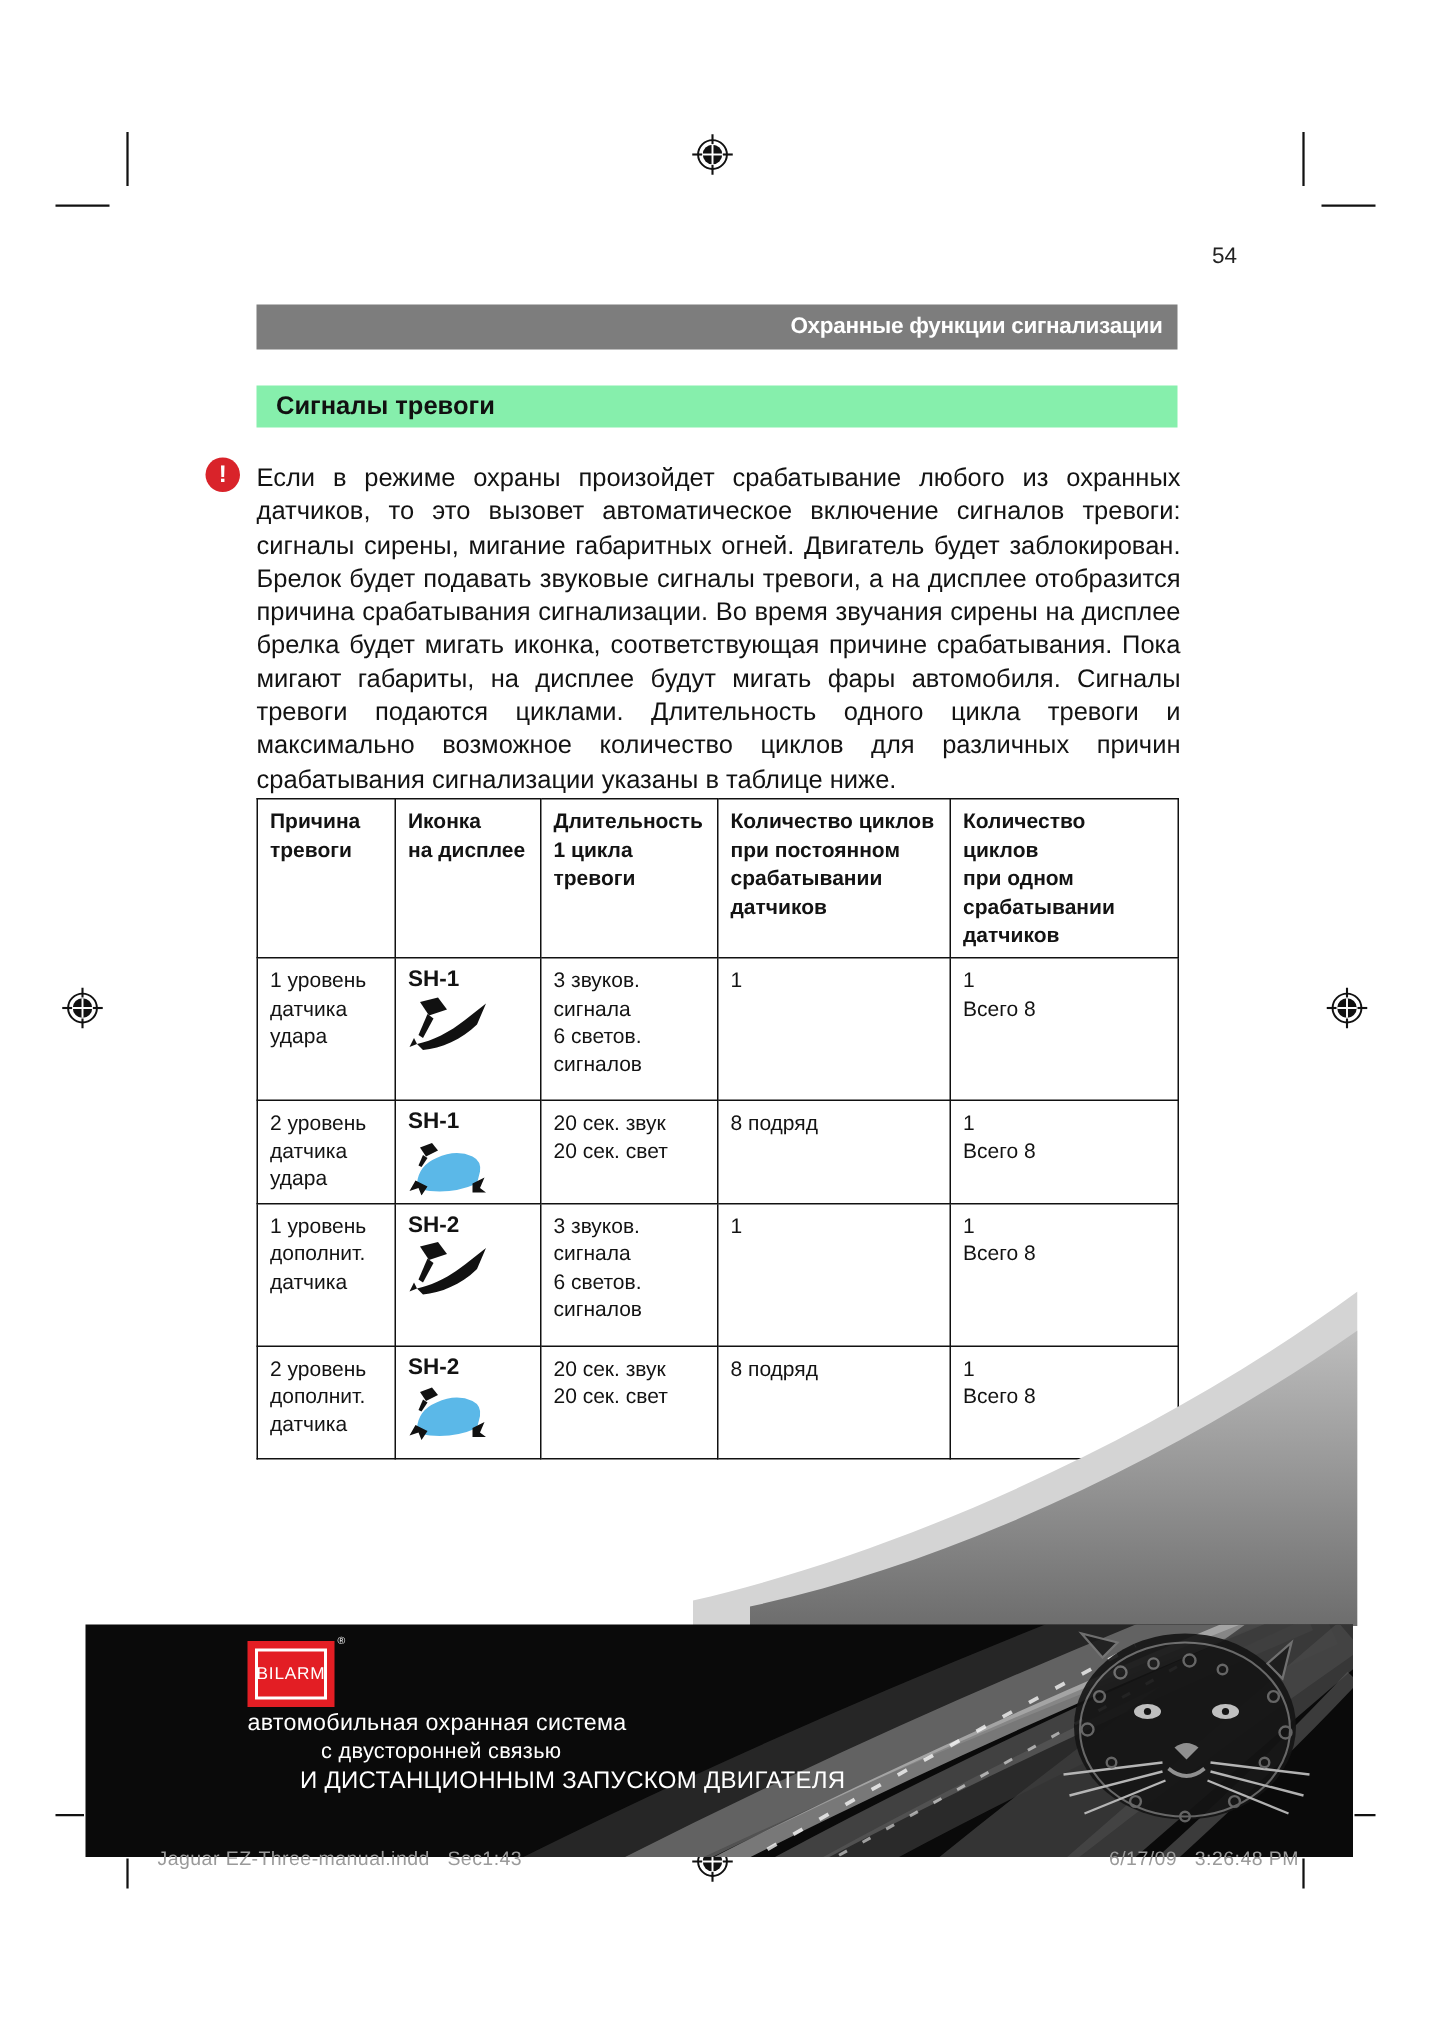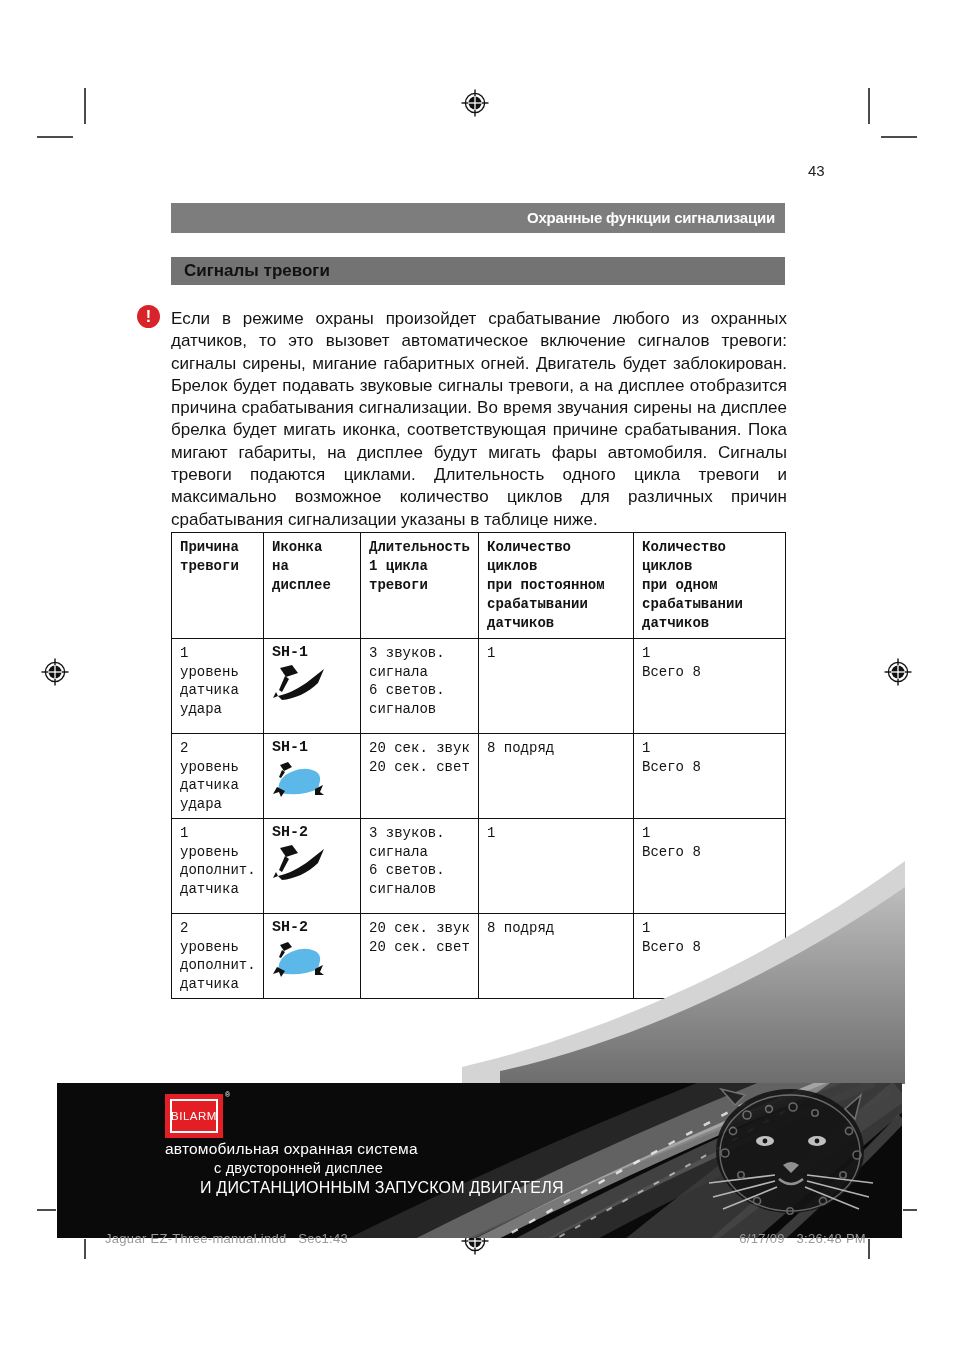--- a/index.html
+++ b/index.html
@@ -10,31 +10,31 @@
   .abs{position:absolute;}
   .pre{white-space:pre-line;}
   
   #printmarks{left:0;top:0;width:954px;height:1349px;pointer-events:none;}
   
   #pagenum{left:808px;top:162px;font-size:15px;color:#222;}
   
   #titlebar{left:171px;top:203px;width:614px;height:30px;background:#7d7d7d;
     color:#fff;font-weight:bold;font-size:15px;line-height:30px;text-align:right;
     box-sizing:border-box;padding-right:10px;letter-spacing:-0.2px;}
-  #sectionbar{left:171px;top:257px;width:614px;height:28px;background:#737373;
+  #sectionbar{left:171px;top:257px;width:614px;height:28px;background:#86efac;
     color:#111;font-weight:bold;font-size:17px;line-height:28px;box-sizing:border-box;padding-left:13px;}
   
   #warn{left:137px;top:305px;width:23px;height:23px;border-radius:50%;background:#d9232a;
     color:#fff;font-weight:bold;font-size:16px;line-height:23px;text-align:center;}
   
   #intro{left:171px;top:308px;width:616px;font-size:17px;line-height:22.3px;text-align:justify;}
   
   #alarmtable{position:absolute;left:171px;top:532px;width:614px;border-collapse:collapse;table-layout:fixed;}
   #alarmtable td,#alarmtable th{border:1.4px solid #111;vertical-align:top;box-sizing:border-box;
-    padding:5px 8px;font-size:14px;line-height:18.5px;text-align:left;font-weight:normal;font-family:Liberation Mono, monospace;}
+    padding:5px 8px;font-size:14px;line-height:18.5px;text-align:left;font-weight:normal;}
   #alarmtable th{font-weight:bold;line-height:19px;}
   .iconlabel{font-weight:bold;font-size:15px;display:block;margin-bottom:1px;}
   .cellicon{display:block;}
   
   #swoosh{left:170px;top:855px;width:735px;height:229px;}
   
   #banner{left:57px;top:1083px;width:845px;height:155px;background:#0a0a0a;overflow:hidden;}
   #bannerart{position:absolute;left:0;top:0;width:845px;height:155px;}
   #logo{position:absolute;left:108px;top:11px;width:58px;height:44px;background:#e31e24;
     box-sizing:border-box;border:0;display:flex;align-items:center;justify-content:center;}
@@ -83,21 +83,21 @@
           <line y1="-7" y2="-13.5" x1="0" x2="0"></line>
       </g>
     </g>
   </defs>
   <use href="#regmark" x="475" y="103"></use>
   <use href="#regmark" x="55" y="672"></use>
   <use href="#regmark" x="898" y="672"></use>
   <use href="#regmark" x="475" y="1241"></use>
 </svg>
 
-<div id="pagenum" class="abs">43</div>
+<div id="pagenum" class="abs">54</div>
 
 <div id="titlebar" class="abs">Охранные функции сигнализации</div>
 
 <div id="sectionbar" class="abs">Сигналы тревоги</div>
 
 <div id="warn" class="abs">!</div>
 
 <div id="intro" class="abs">Если в режиме охраны произойдет срабатывание любого из охранных датчиков, то это вызовет автоматическое включение сигналов тревоги: сигналы сирены, мигание габаритных огней. Двигатель будет заблокирован. Брелок будет подавать звуковые сигналы тревоги, а на дисплее отобразится причина срабатывания сигнализации. Во время звучания сирены на дисплее брелка будет мигать иконка, соответствующая причине срабатывания. Пока мигают габариты, на дисплее будут мигать фары автомобиля. Сигналы тревоги подаются циклами. Длительность одного цикла тревоги и максимально возможное количество циклов для различных причин срабатывания сигнализации указаны в таблице ниже.</div>
 
 <table id="alarmtable">
@@ -279,18 +279,18 @@
     </g>
   </svg>
 
   <div id="logo">
     <span class="frame"></span>
     <span class="word">BILARM</span>
   </div>
   <span id="logomark">®</span>
 
   <div id="bline1" class="bline">автомобильная охранная система</div>
-  <div id="bline2" class="bline">с двусторонней дисплее</div>
+  <div id="bline2" class="bline">с двусторонней связью</div>
   <div id="bline3" class="bline">И ДИСТАНЦИОННЫМ ЗАПУСКОМ ДВИГАТЕЛЯ</div>
 </div>
 
 <div id="slugleft" class="abs slug">Jaguar EZ-Three-manual.indd   Sec1:43</div>
 <div id="slugright" class="abs slug">6/17/09   3:26:48 PM</div>
 
 </body></html>

